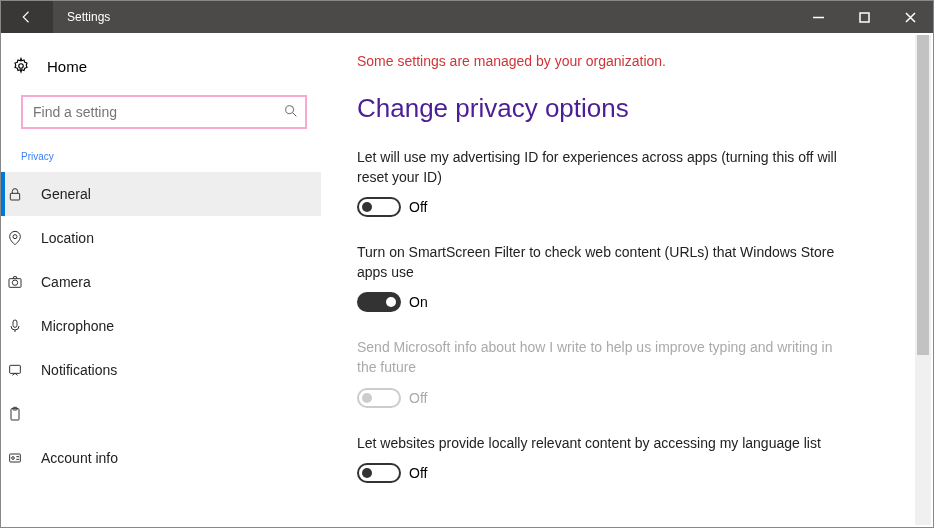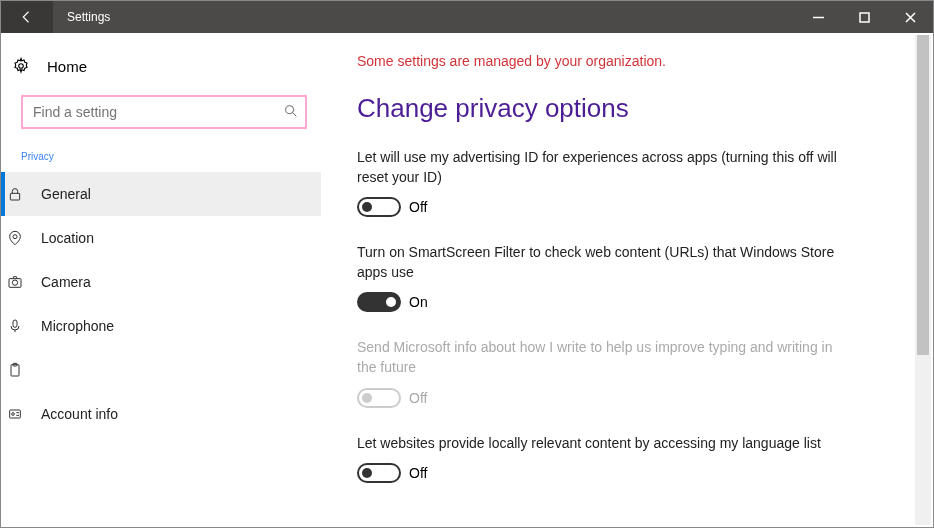--- a/index.html
+++ b/index.html
@@ -134,20 +134,29 @@
           <svg width="16" height="16" viewBox="0 0 24 24">
             <rect x="9" y="3" width="6" height="11" rx="3"></rect>
             <path d="M6 12a6 6 0 0012 0M12 18v3"></path>
           </svg>
         </span>
       <span>Microphone</span>
     </div>
     <div class="nav-item">
       <span class="ic">
           <svg width="16" height="16" viewBox="0 0 24 24">
+            <rect x="4" y="5" width="16" height="12" rx="1"></rect>
+            <path d="M8 20l4-3 4 3"></path>
+          </svg>
+        </span>
+      <span>Notifications</span>
+    </div>
+    <div class="nav-item">
+      <span class="ic">
+          <svg width="16" height="16" viewBox="0 0 24 24">
             <rect x="6" y="4" width="12" height="17" rx="1"></rect>
             <rect x="9" y="2" width="6" height="4" rx="1"></rect>
           </svg>
         </span>
     </div>
     <div class="nav-item">
       <span class="ic">
           <svg width="16" height="16" viewBox="0 0 24 24">
             <rect x="4" y="6" width="16" height="12" rx="1"></rect>
             <circle cx="9" cy="12" r="2"></circle>

